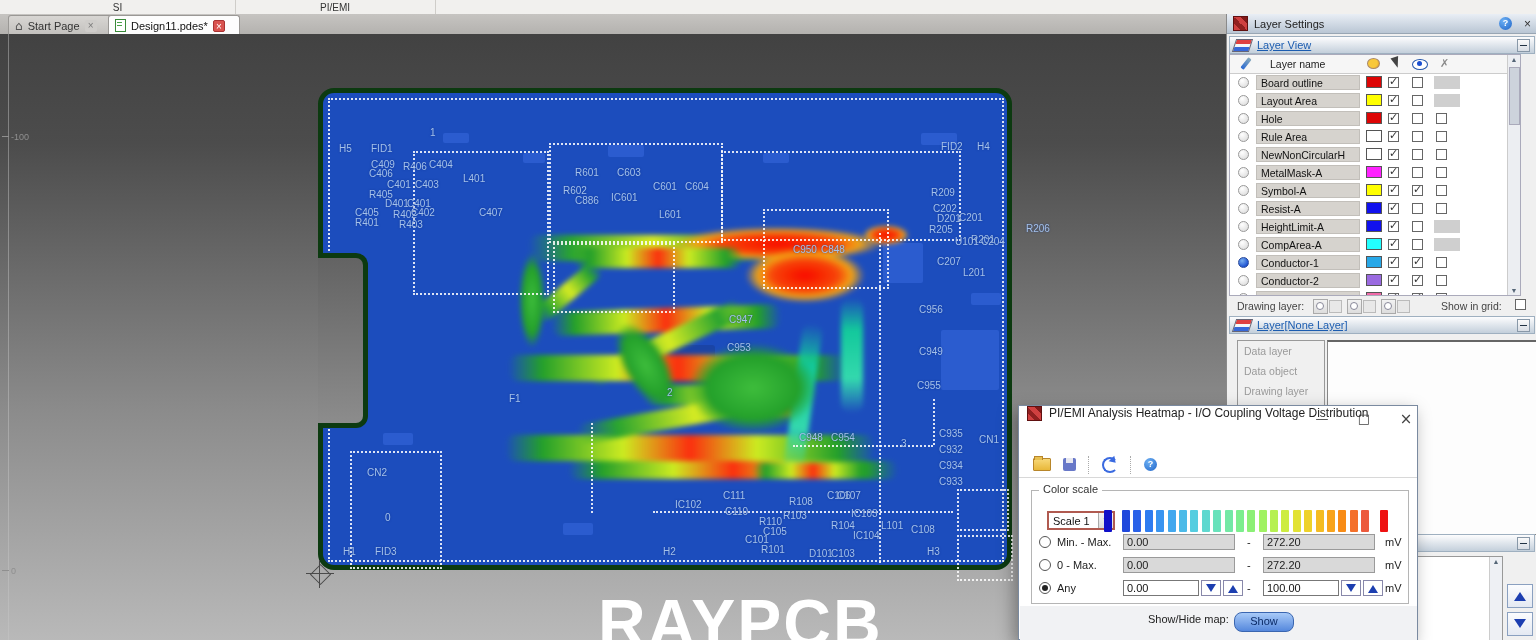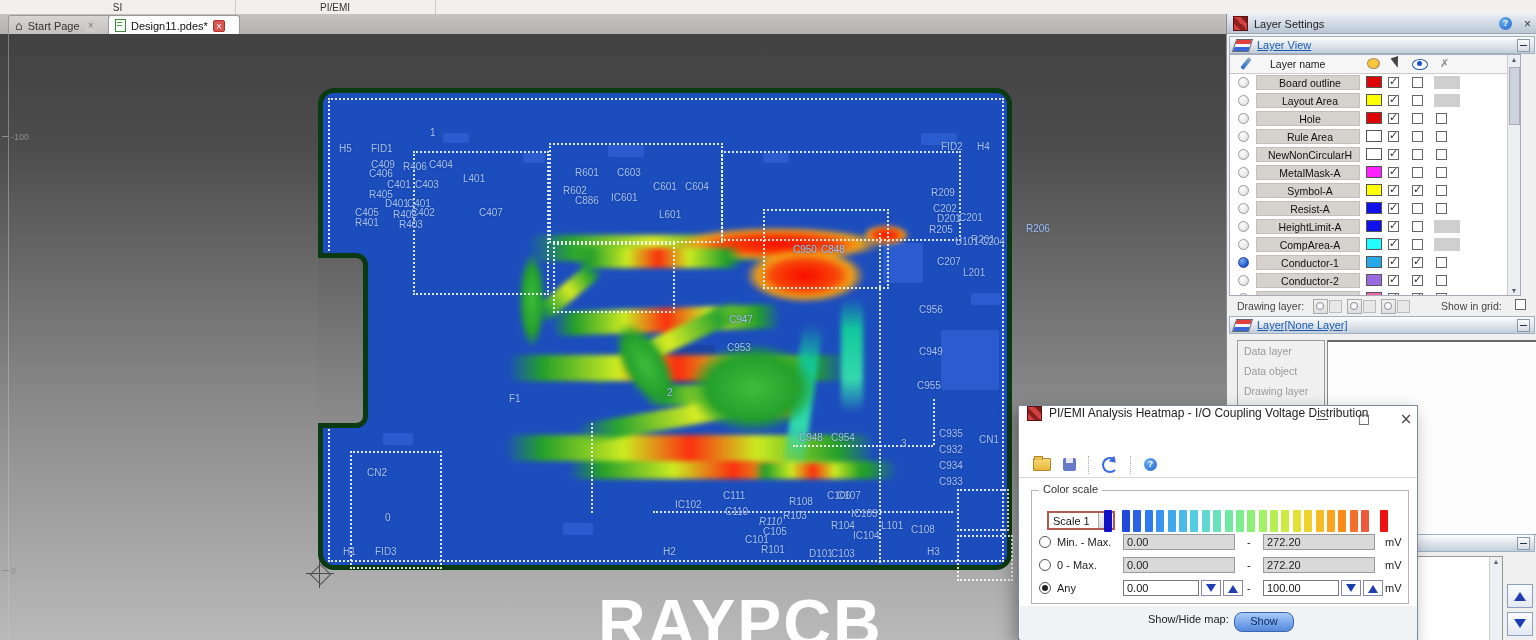--- a/index.html
+++ b/index.html
@@ -57,21 +57,21 @@
   .minusbtn{position:absolute;right:4px;top:2px;width:13px;height:13px;background:linear-gradient(#fafafa,#d8dde4);border:1px solid #8898a8;box-sizing:border-box;}
   .minusbtn::after{content:"";position:absolute;left:2px;top:5px;width:7px;height:1px;background:#234;}
   .ic-heat{width:13px;height:13px;border:1px solid #601010;background:linear-gradient(45deg,#d04040 25%,#902020 25% 50%,#d04040 50% 75%,#801818 75%);}
   .ic-layers{width:15px;height:11px;transform:skewX(-18deg);border:1px solid #667;background:linear-gradient(#e04040 0 33%,#f6f6f6 33% 66%,#3868d8 66%);}
   .helpcirc{width:13px;height:13px;border-radius:50%;background:radial-gradient(circle at 35% 30%,#6cb0f4,#1f64c8);color:#fff;font-size:9px;font-weight:bold;text-align:center;line-height:13px;}
   .xglyph{font-size:12px;color:#333;line-height:12px;}
 
   
   #ltable{position:absolute;left:2px;top:40px;width:292px;height:242px;background:#fff;border:1px solid #aab;box-sizing:border-box;overflow:hidden;}
   .lhead{position:relative;height:18px;border-bottom:1px solid #ccc;background:#f6f6f6;}
-  .lrow{position:relative;height:18px;text-align:center;}
+  .lrow{position:relative;height:18px;}
   .lname{position:absolute;left:26px;top:1px;width:104px;height:15px;background:#d6d3ce;border:1px solid #c2bfba;box-sizing:border-box;font-size:10.5px;color:#111;padding:1px 0 0 4px;white-space:nowrap;overflow:hidden;}
   .sw{position:absolute;left:136px;top:2px;width:16px;height:12px;border:1px solid #555;box-sizing:border-box;}
   .cb{position:absolute;top:3px;width:11px;height:11px;border:1px solid #666;background:#fff;box-sizing:border-box;}
   .cb.on::after{content:"\2713";position:absolute;left:0px;top:-3px;font-size:11px;color:#333;font-family:"DejaVu Sans",sans-serif;}
   .graycell{position:absolute;top:2px;width:26px;height:13px;background:#cfcfcf;}
   .rdo{position:absolute;left:8px;top:3px;width:11px;height:11px;border:1px solid #999;border-radius:50%;background:radial-gradient(circle at 35% 30%,#fff,#d8d8d8);box-sizing:border-box;}
   .rdo.sel{background:radial-gradient(circle at 35% 30%,#7ab0f0,#1a4fd0 75%);border-color:#2a4a9a;}
   .vsb{position:absolute;right:0;top:0;width:12px;height:100%;background:#eceef2;border-left:1px solid #ccc;}
   .vsb .ar{position:absolute;left:1px;width:10px;font-size:7px;color:#567;text-align:center;}
   .vsb .thumb{position:absolute;left:1px;top:12px;width:9px;height:56px;background:#cdd3dc;border:1px solid #aab;}
@@ -279,21 +279,21 @@
           <span class="blabel" style="left: 44px; top: 374px;">CN2</span>
           <span class="blabel" style="left: 62px; top: 419px;">0</span>
           <span class="blabel" style="left: 352px; top: 406px;">IC102</span>
           <span class="blabel" style="left: 400px; top: 397px;">C111</span>
           <span class="blabel" style="left: 402px; top: 413px;">C110</span>
           <span class="blabel" style="left: 466px; top: 403px;">R108</span>
           <span class="blabel" style="left: 490px; top: 397px; padding-left: 14px;">C106</span>
           <span class="blabel" style="left: 514px; top: 397px;">C107</span>
           <span class="blabel" style="left: 460px; top: 417px;">R103</span>
           <span class="blabel" style="left: 528px; top: 415px;">IC103</span>
-          <span class="blabel" style="left: 436px; top: 423px; font-style: italic;">R110</span>
+          <span class="blabel" style="left: 436px; top: 423px;">R110</span>
           <span class="blabel" style="left: 440px; top: 433px;">C105</span>
           <span class="blabel" style="left: 508px; top: 427px;">R104</span>
           <span class="blabel" style="left: 558px; top: 427px;">L101</span>
           <span class="blabel" style="left: 588px; top: 431px;">C108</span>
           <span class="blabel" style="left: 422px; top: 441px;">C101</span>
           <span class="blabel" style="left: 530px; top: 437px;">IC104</span>
           <span class="blabel" style="left: 438px; top: 451px;">R101</span>
           <span class="blabel" style="left: 486px; top: 455px;">D101</span>
           <span class="blabel" style="left: 508px; top: 455px;">C103</span>
           <span class="blabel" style="left: 20px; top: 453px;">H1</span>

